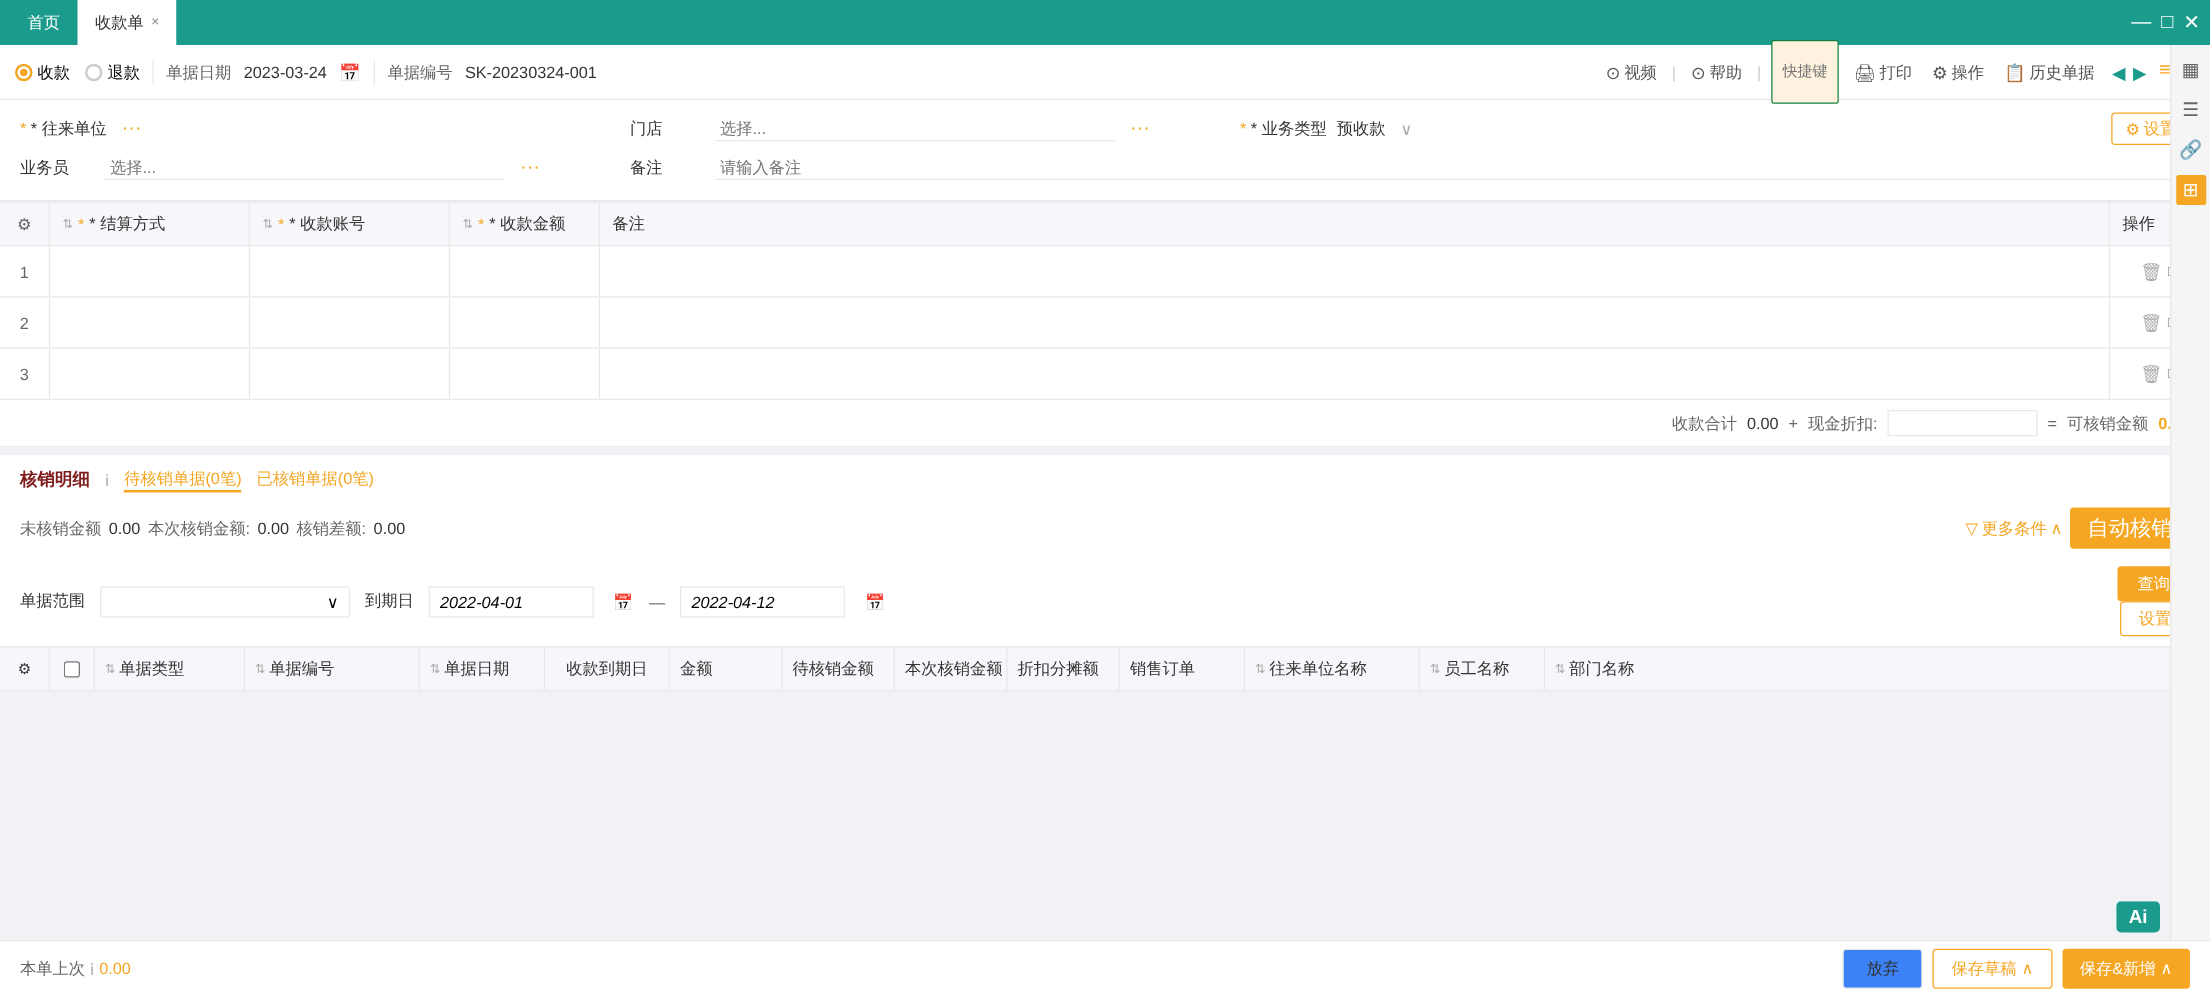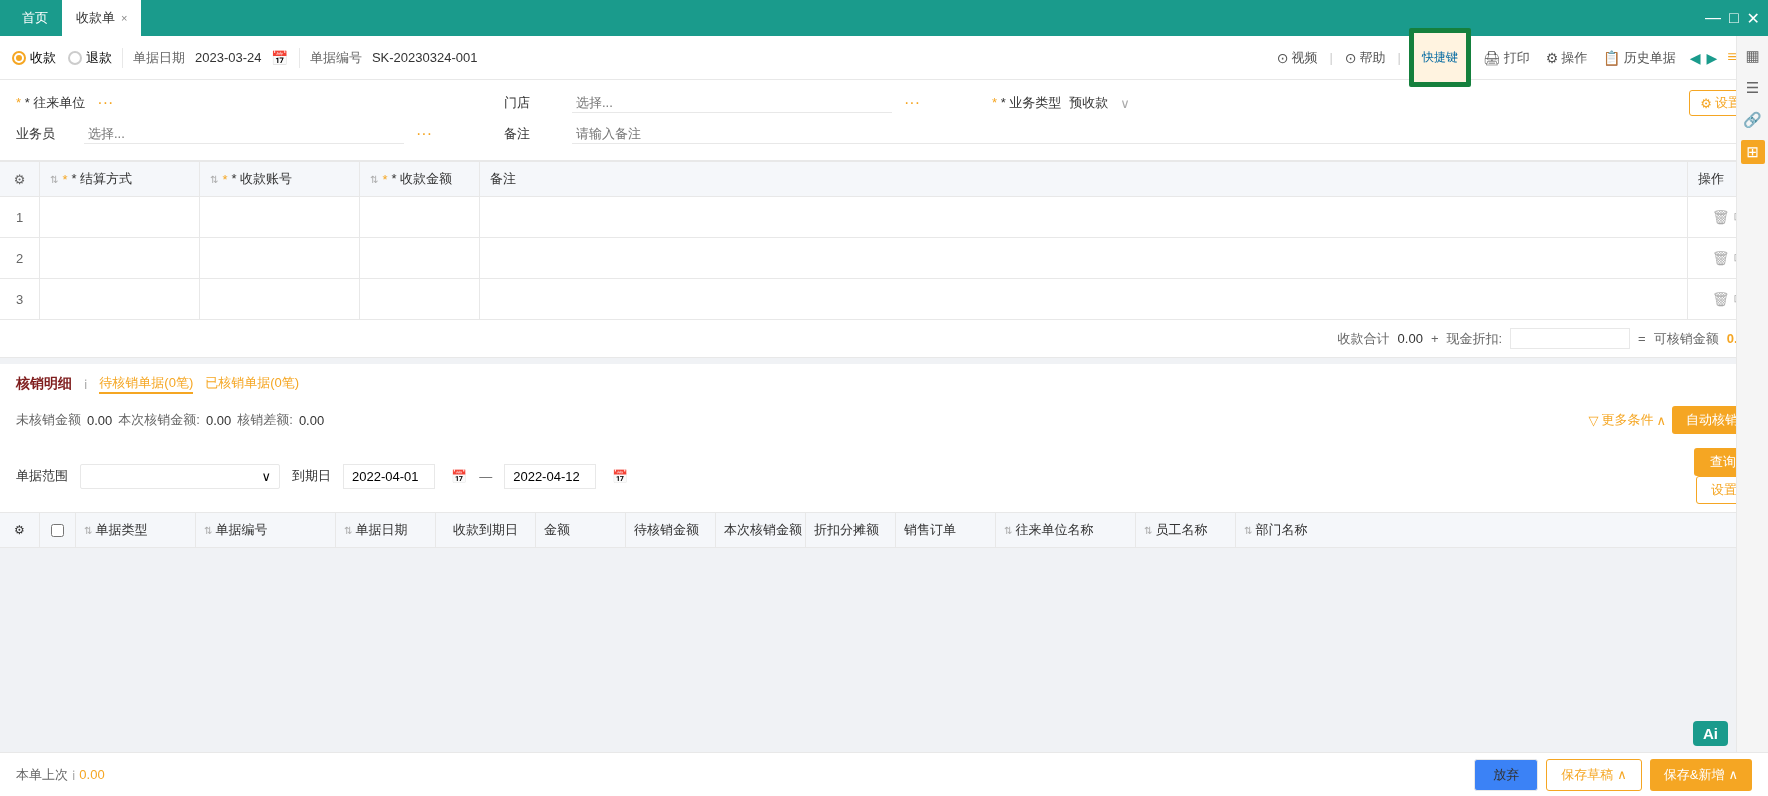--- a/index.html
+++ b/index.html
@@ -74,22 +74,22 @@
     .toolbar-label { color: #666; }
     .toolbar-value { color: #333; font-weight: 500; }
     .toolbar-icon { color: #1a9b8c; cursor: pointer; font-size: 14px; }
     .toolbar-right { margin-left: auto; display: flex; align-items: center; gap: 8px; }
     .toolbar-btn {
       display: flex; align-items: center; gap: 3px;
       color: #555; cursor: pointer; font-size: 12px; padding: 2px 4px;
     }
     .toolbar-btn .icon { font-size: 14px; }
     .shortcut-btn {
-      background: #fff3e0; border: 5px solid #15803d;
-      color: #0369a1; padding: 16px 8px; border-radius: 2px;
+      background: #fff3e0; border: 1px solid #15803d;
+      color: #737373; padding: 16px 8px; border-radius: 2px;
       cursor: pointer; font-size: 12px;
     }
     .nav-arrows { display: flex; gap: 2px; }
     .nav-arrow { color: #1a9b8c; cursor: pointer; font-size: 14px; padding: 0 2px; }
     .view-btns { display: flex; gap: 2px; }
     .view-btn { color: #f5a623; cursor: pointer; font-size: 16px; }
 
     
     .form-area {
       background: #fff;
@@ -243,21 +243,21 @@
       gap: 3px;
       font-size: 13px;
     }
     .auto-btn {
       background: #f5a623;
       color: #fff;
       border: none;
       padding: 5px 14px;
       border-radius: 3px;
       cursor: pointer;
-      font-size: 13px;
+      font-size: 17px;
     }
 
     
     .filter-row {
       background: #fff;
       padding: 8px 16px;
       display: flex;
       align-items: center;
       gap: 12px;
     }
@@ -271,21 +271,22 @@
       cursor: pointer;
       display: flex;
       align-items: center;
       justify-content: space-between;
       border-radius: 2px;
     }
     .date-input {
       border: 1px solid #e8e8e8;
       padding: 4px 8px;
       font-size: 13px;
-      width: 92px;
+      width: 132px;
+      font-style: italic;
     }
     .cal-icon { color: #aaa; cursor: pointer; margin-left: 4px; }
     .date-range-dash { color: #666; }
     .query-btn {
       background: #f5a623;
       color: #fff;
       border: none;
       padding: 5px 16px;
       border-radius: 3px;
       cursor: pointer;

